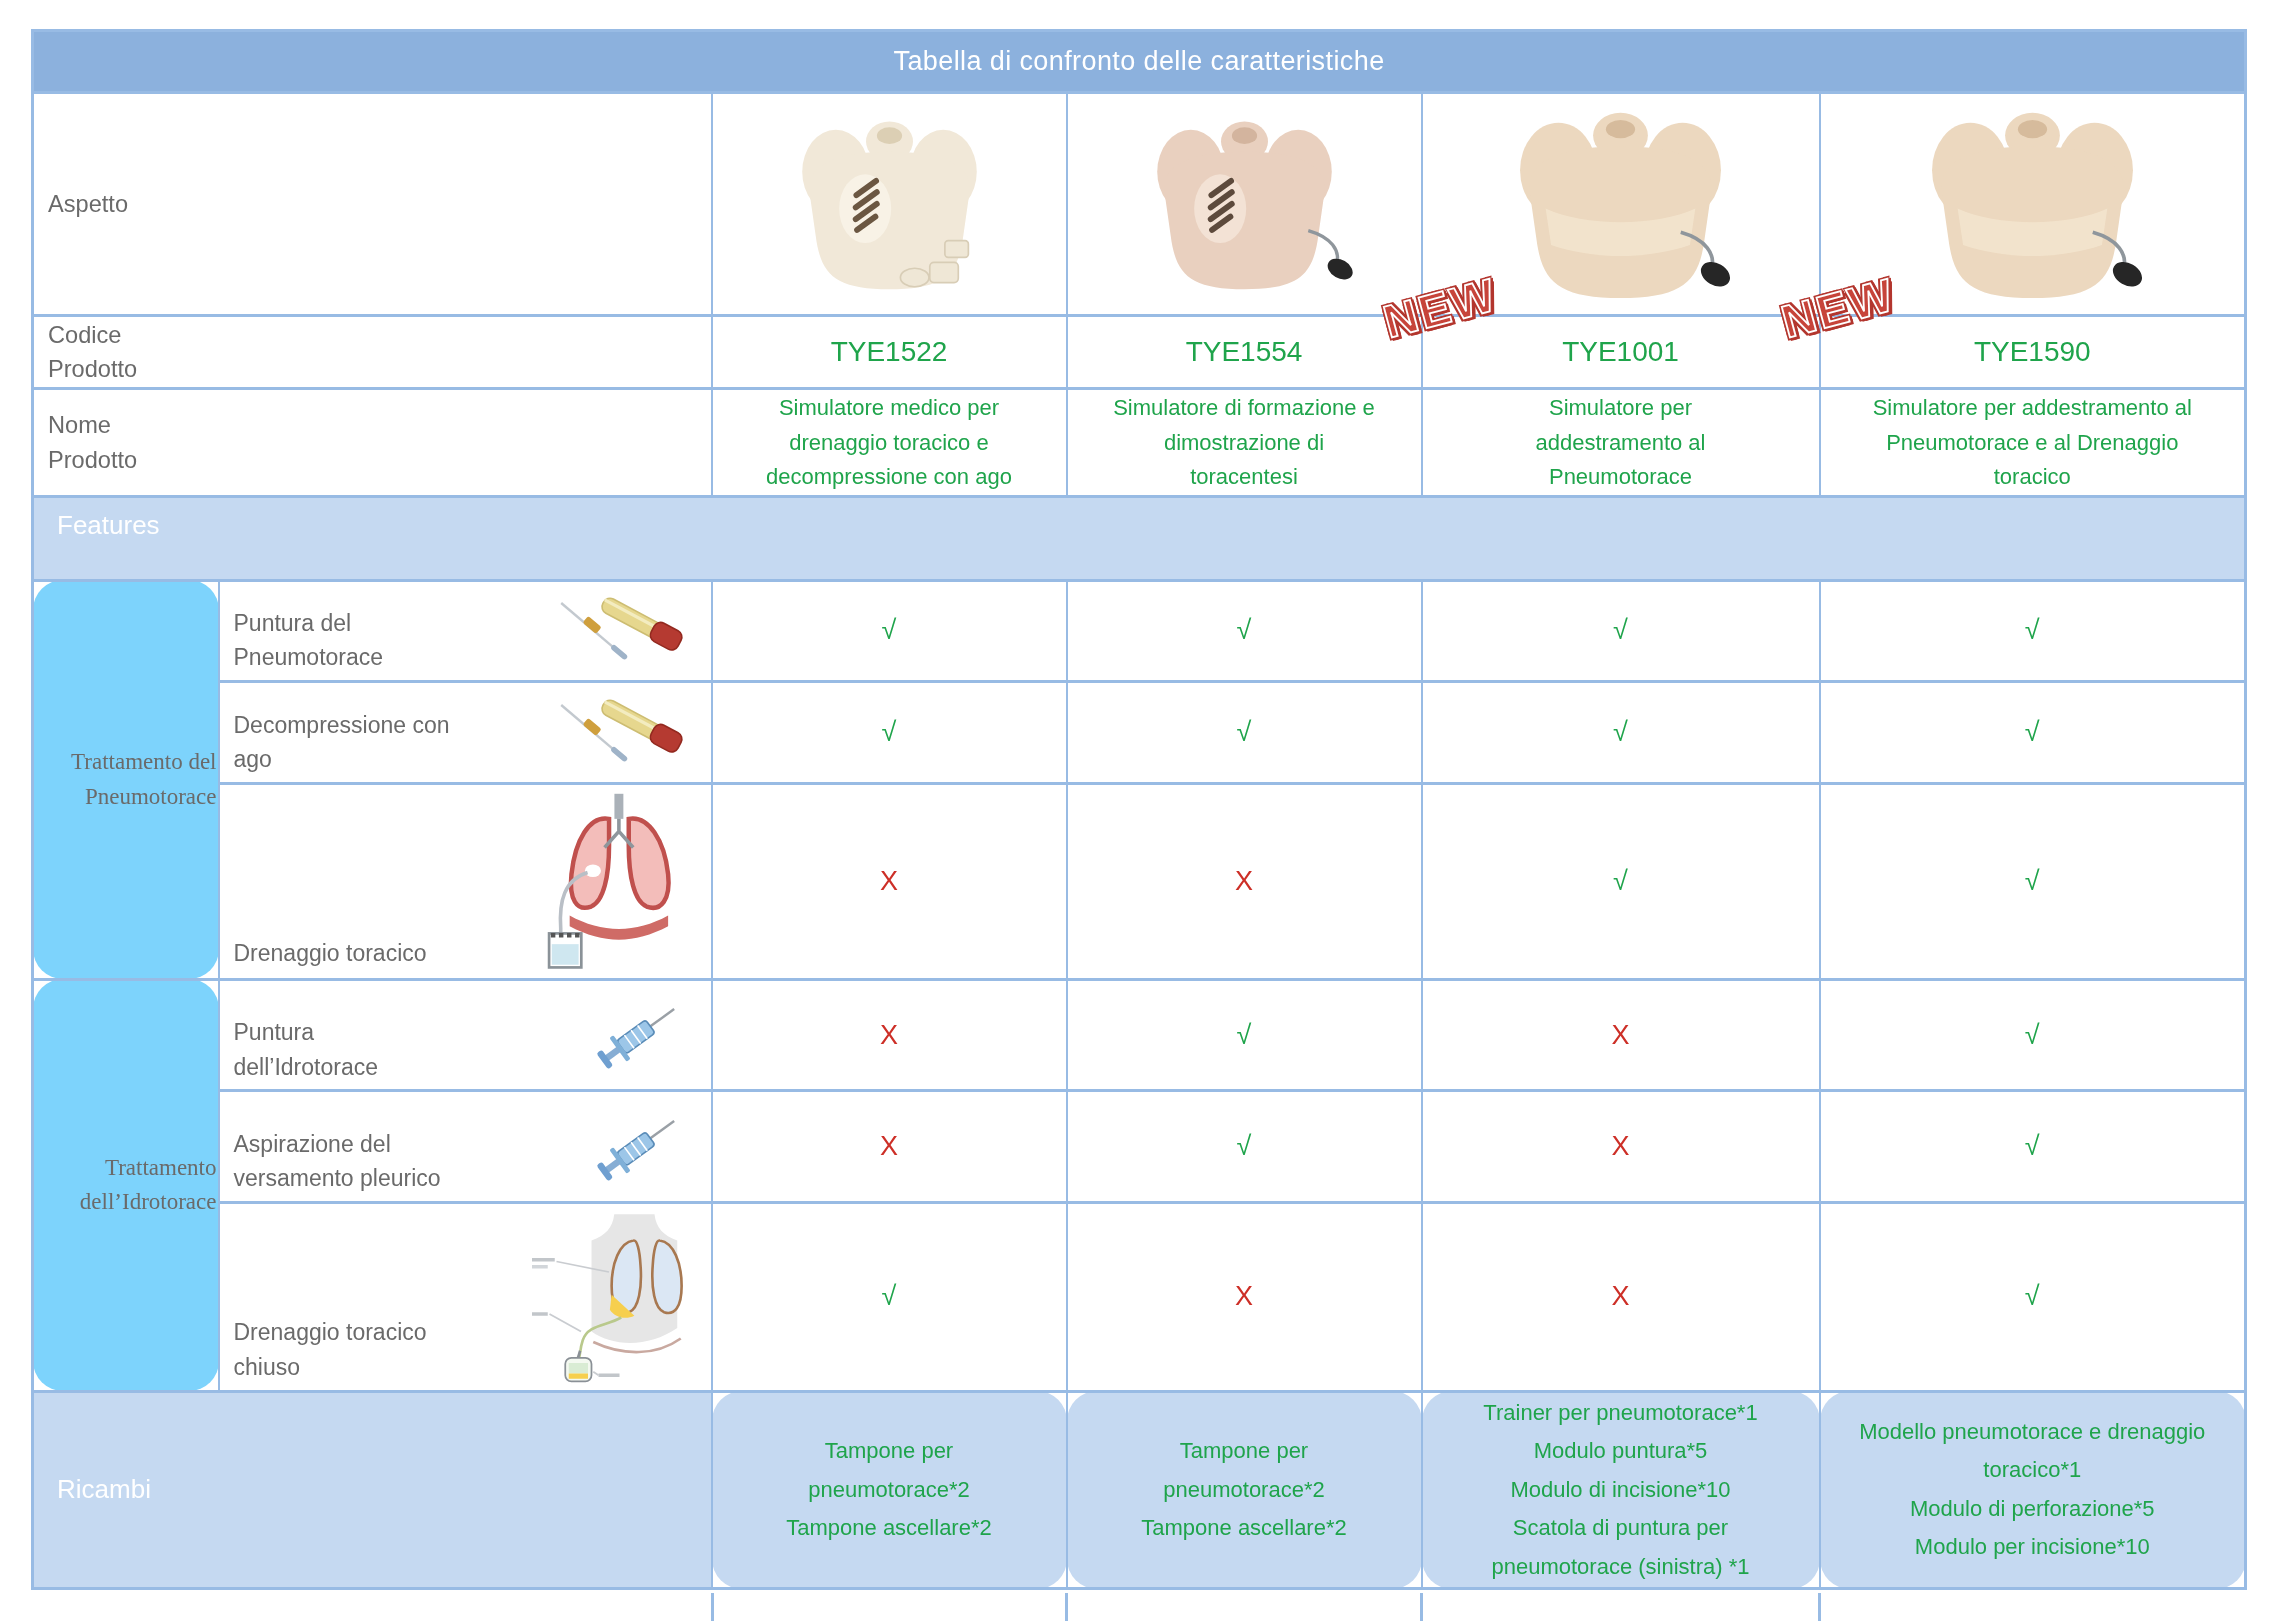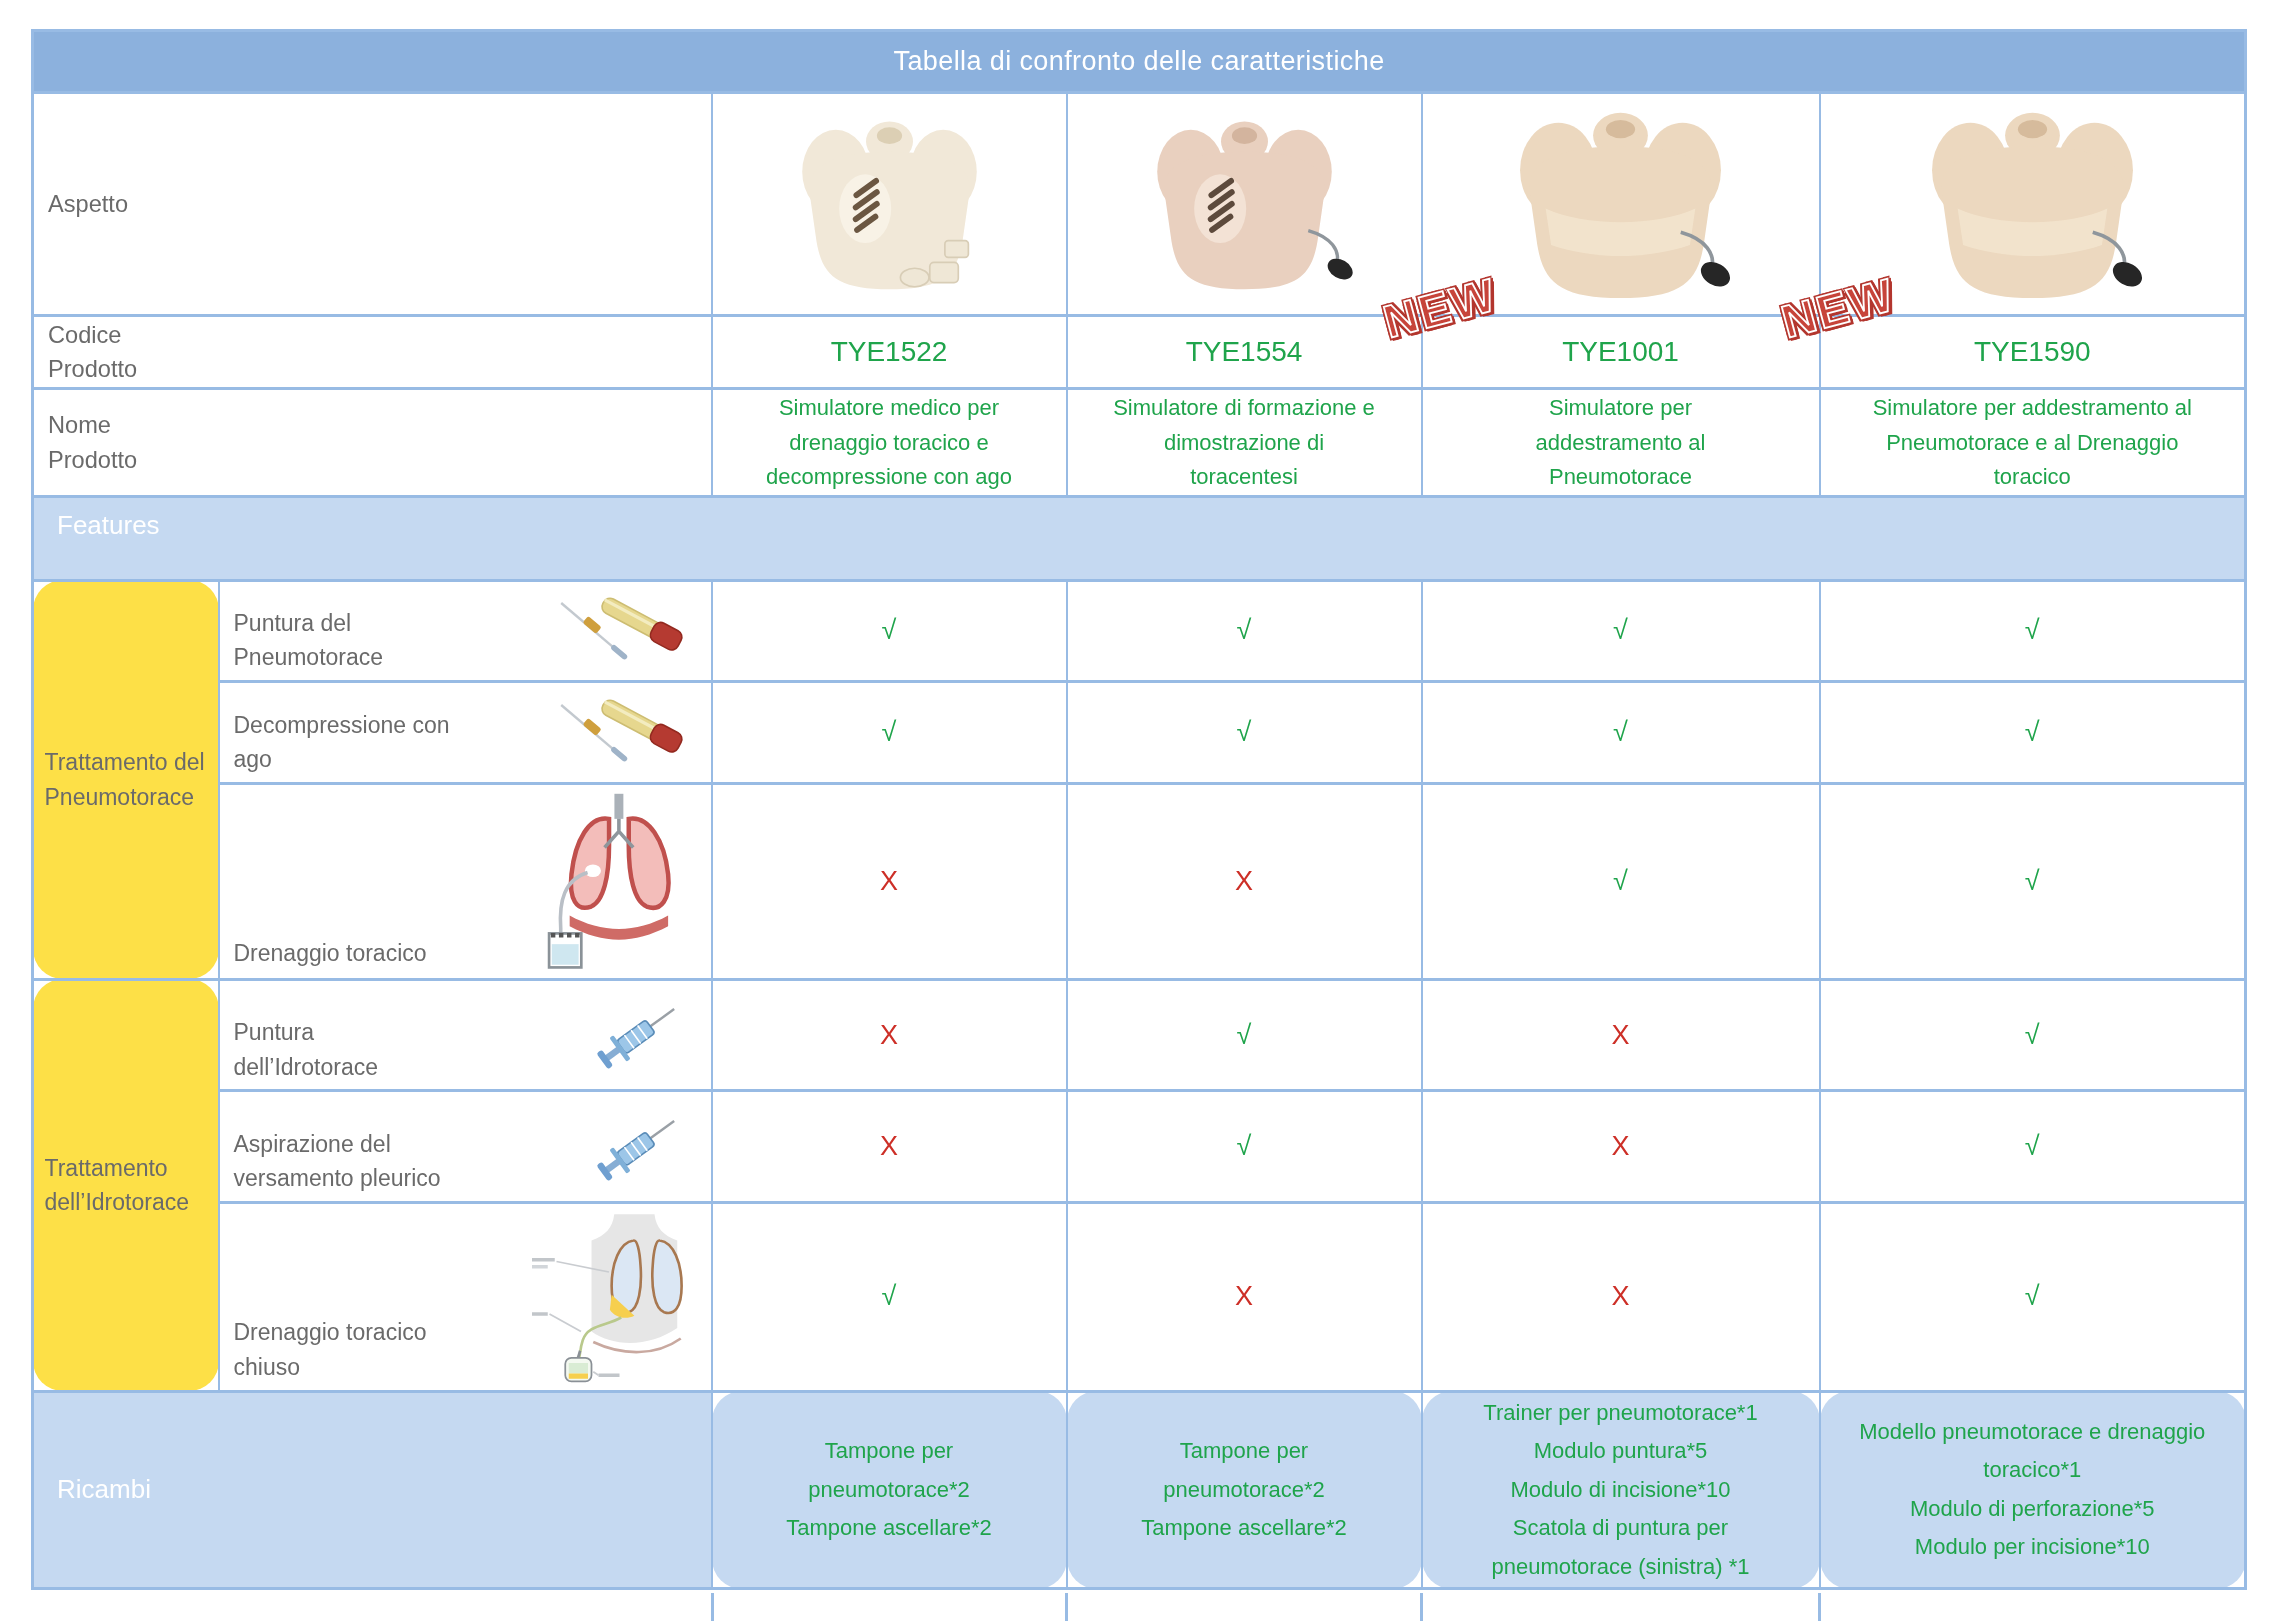--- a/index.html
+++ b/index.html
@@ -16,21 +16,21 @@
      vertical-align:middle;overflow:visible;}
   .title-cell{background:var(--header_blue);color:#ffffff;font-size:27px;text-align:center;letter-spacing:0.4px;}
   .lbl{color:var(--label_gray);font-size:23.6px;text-align:left;padding-left:14px;line-height:1.45;}
   .pre{white-space:pre-line;border-radius:30px;}
   .img-cell{position:relative;text-align:center;vertical-align:middle;}
   .code{color:var(--green);font-size:28px;text-align:center;}
   .pname{color:var(--green);font-size:22px;text-align:center;line-height:1.55;}
   .band{background:var(--band_blue);margin-left:28px;}
   .features-band{color:#ffffff;font-size:26px;text-align:left;vertical-align:top;
                  padding:12.3px 0 0 23px;}
-  .group{color:var(--label_gray);font-size:23px;text-align:left;padding-left:10.5px;line-height:1.5;background:#fde047;}
+  .group{color:var(--label_gray);font-size:23px;text-align:right;padding-left:10.5px;line-height:1.5;background:#7dd3fc;font-family:Liberation Serif, serif;}
   .feat{padding:0;}
   .feat-inner{display:flex;align-items:flex-end;justify-content:space-between;height:100%;
               padding:5.3px 21px 5.3px 14px;}
   .ftext{color:var(--label_gray);font-size:23px;line-height:1.5;text-align:left;}
   .mark{font-size:27px;text-align:center;font-weight:400;}
   .mark-check{color:var(--green);}
   .mark-cross{color:var(--red);}
   .ricambi-lbl{color:#ffffff;font-size:26px;text-align:left;padding-left:23px;vertical-align:middle;}
   .rtext{color:var(--green);font-size:22px;text-align:center;line-height:1.75;vertical-align:middle;}
   .new-badge{position:absolute;left:-40px;bottom:-21px;transform:rotate(-15deg);z-index:5;

